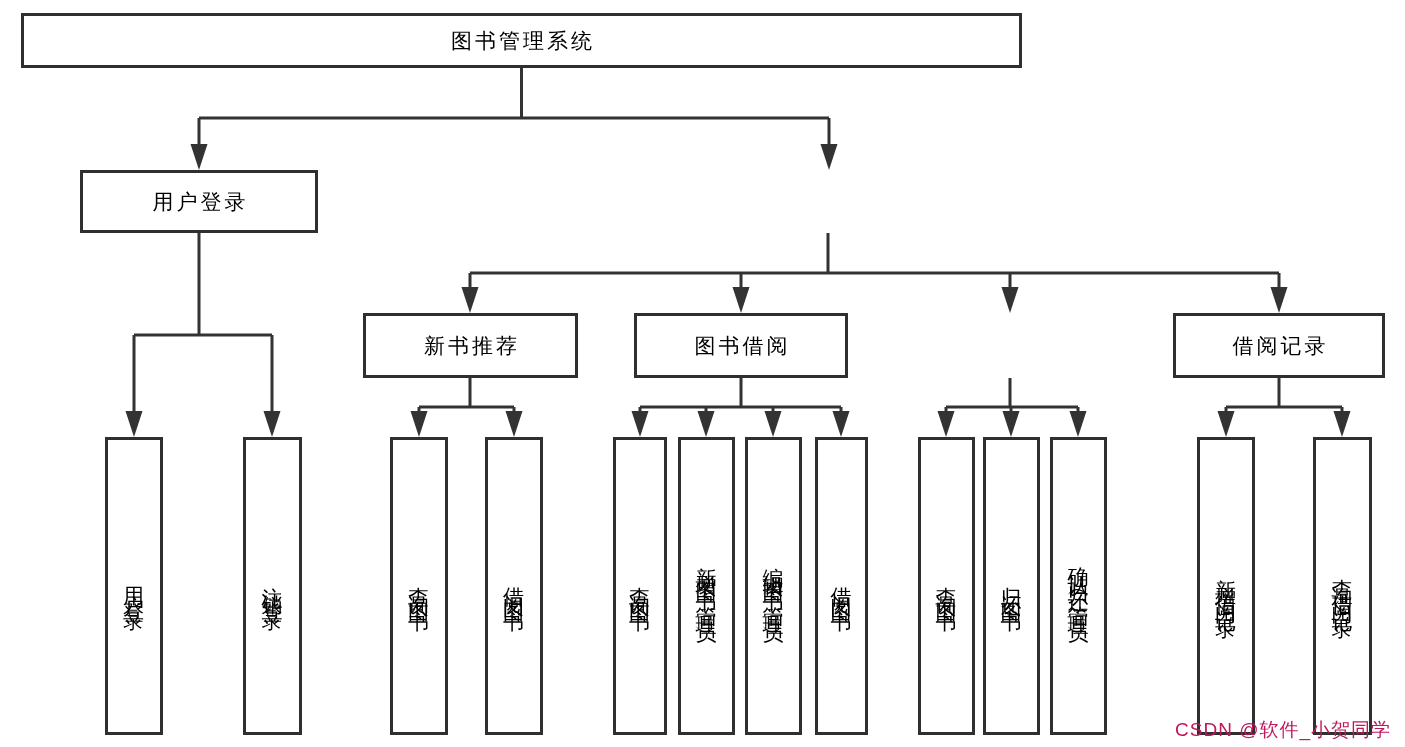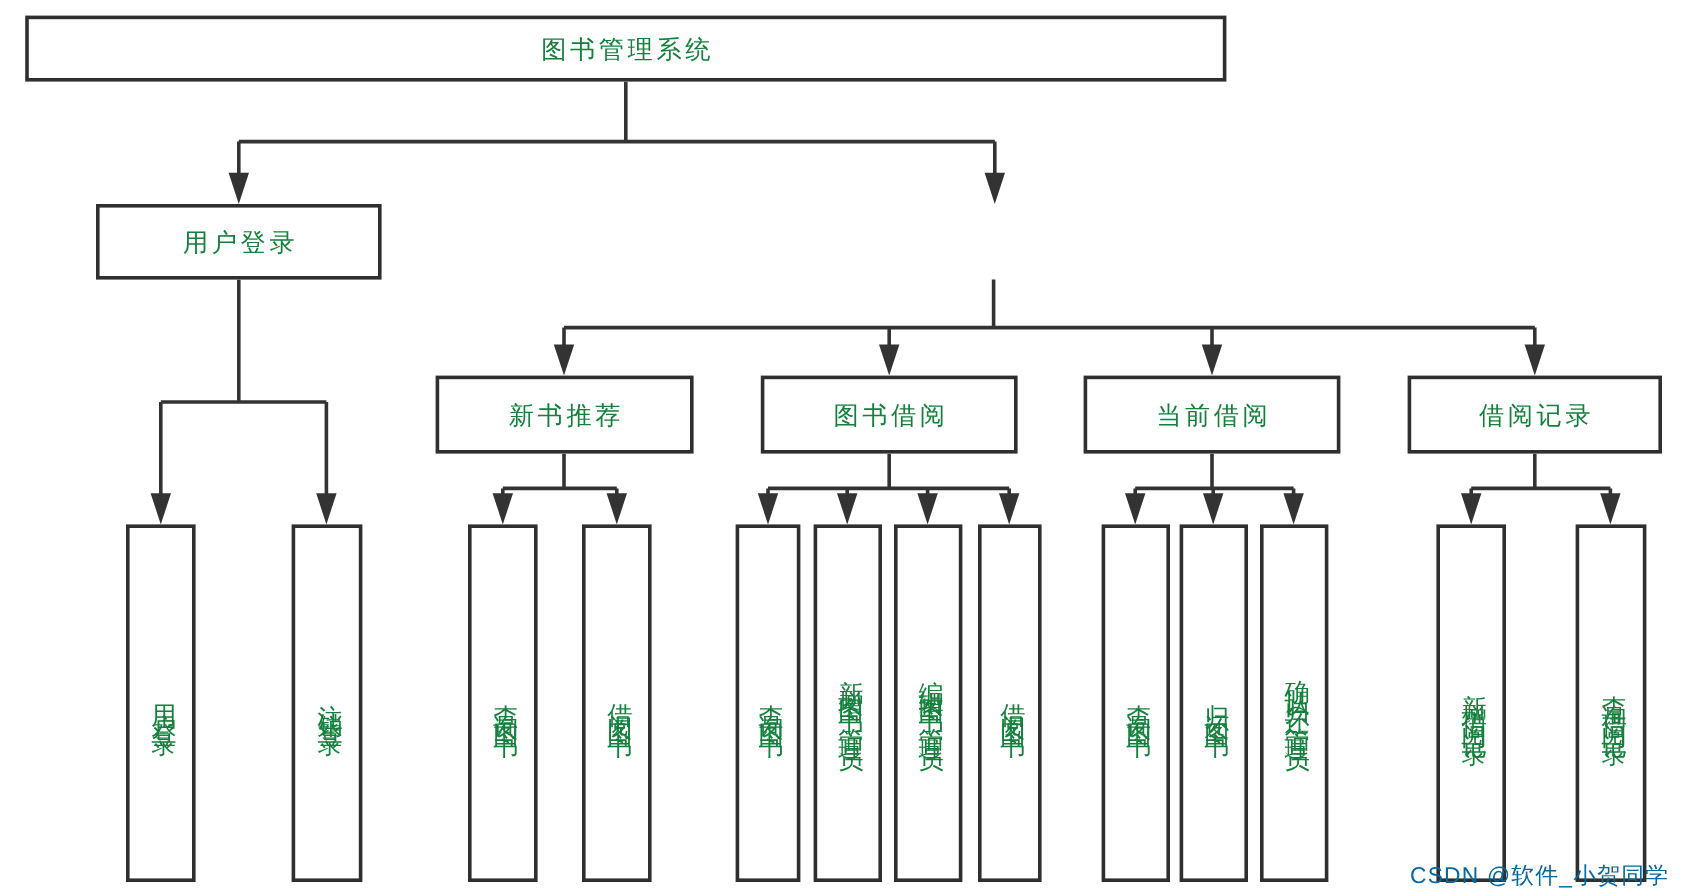--- a/index.html
+++ b/index.html
@@ -20,23 +20,22 @@
     width: 1405px; height: 747px;
   }
 
   .node {
     position: absolute;
     border: 3px solid #2f2f2f;
     background: #ffffff;
     display: flex;
     align-items: center;
     justify-content: center;
-    color: #15803d;
+    color: #000000;
     z-index: 2;
-    font-family: Liberation Mono, monospace;
   }
 
   .node.h-label {
     font-size: 21px;
     letter-spacing: 3px;
     white-space: nowrap;
     text-indent: 3px; 
   }
 
   .node.v-leaf {
@@ -45,21 +44,21 @@
     text-orientation: mixed;
     line-height: 1.0;
     letter-spacing: 8px;
   }
 
   .watermark {
     position: absolute;
     right: 14px;
     bottom: 4px;
     font-size: 19px;
-    color: #0369a1;
+    color: #be185d;
     letter-spacing: 1px;
     z-index: 3;
     white-space: nowrap;
   }
 </style>
 </head>
 <body>
 
 <div class="canvas">
 
@@ -102,21 +101,20 @@
       <polygon points="1333.5,411 1350.5,411 1342,437"></polygon>
     </g>
   </svg>
 
   <div class="node h-label" style="left:21px; top:13px; width:1001px; height:55px;">图书管理系统</div>
 
   <div class="node h-label" style="left:80px; top:170px; width:238px; height:63px;">用户登录</div>
 
   <div class="node h-label" style="left:634px; top:313px; width:214px; height:65px;">图书借阅</div>
   <div class="node h-label" style="left:363px; top:313px; width:215px; height:65px;">新书推荐</div>
-  <div class="node h-label" style="left:903px; top:313px; width:214px; height:65px;">当前借阅</div>
   <div class="node h-label" style="left:1173px; top:313px; width:212px; height:65px;">借阅记录</div>
 
   <div class="node v-leaf" style="left:105px; top:437px; width:58px; height:298px;">用户登录</div>
   <div class="node v-leaf" style="left:243px; top:437px; width:59px; height:298px;">注销登录</div>
 
   <div class="node v-leaf" style="left:390px; top:437px; width:58px; height:298px;">查询图书</div>
   <div class="node v-leaf" style="left:485px; top:437px; width:58px; height:298px;">借阅图书</div>
 
   <div class="node v-leaf" style="left:613px; top:437px; width:54px; height:298px;">查询图书</div>
   <div class="node v-leaf" style="left:678px; top:437px; width:57px; height:298px;">新增图书（管理员）</div>

